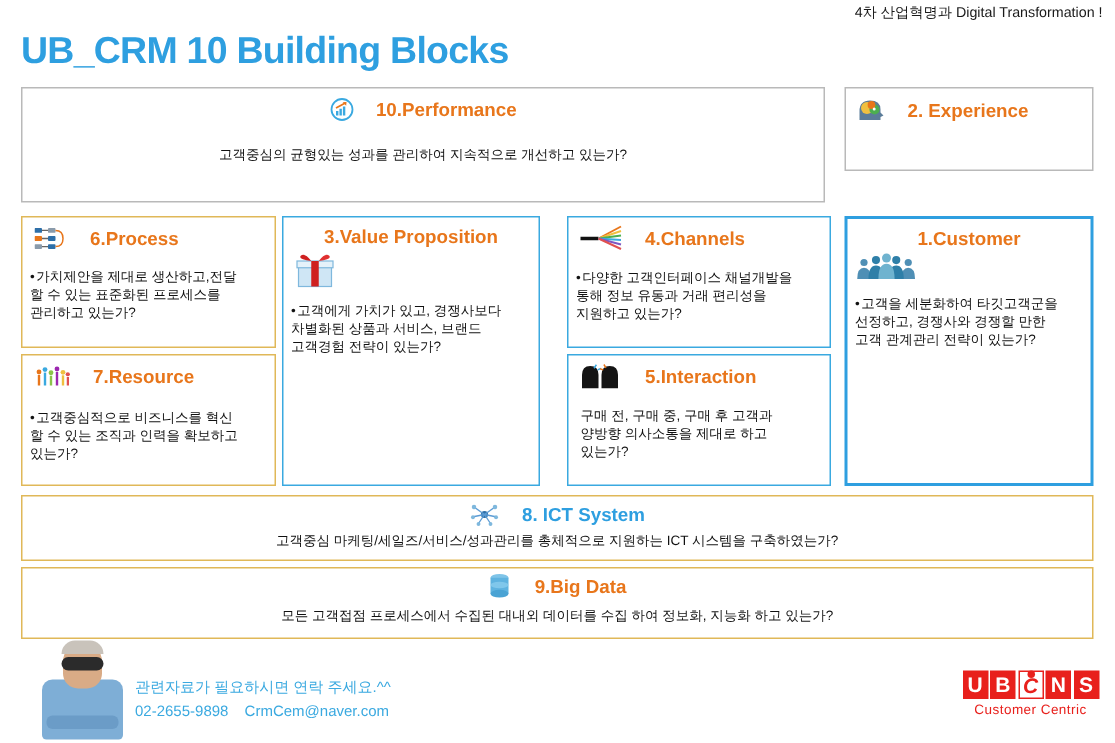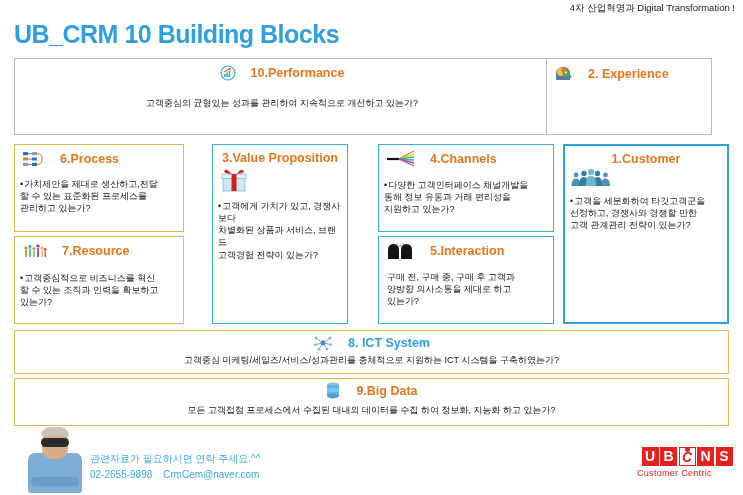--- a/index.html
+++ b/index.html
@@ -46,33 +46,33 @@
     content: "\2022"; font-size: 9px; margin-right: 1px;
   }
 
   .ic { display: inline-block; flex: 0 0 auto; line-height: 0; }
 
   
   #b-performance { left: 14px;  top: 58px;  width: 536px; height: 77px; }
   #b-performance .hdr { margin-top: 6px; }
   #b-performance .body-txt { margin-top: 16px; }
 
-  #b-experience  { left: 546px; top: 58px;  width: 166px; height: 77px; }
+  #b-experience  { left: 563px; top: 58px;  width: 166px; height: 56px; }
   #b-experience .hdr { margin: 6px 0 0 6px; }
   #b-experience .body-txt { margin: 14px 6px 0 5px; }
 
   #b-process   { left: 14px;  top: 144px; width: 170px; height: 88px; }
   #b-process .hdr { margin: 6px 0 0 8px; }
   #b-process .body-txt { margin: 11px 5px 0 5px; }
 
   #b-resource  { left: 14px;  top: 236px; width: 170px; height: 88px; }
   #b-resource .hdr { margin: 6px 0 0 8px; align-items: center; }
   #b-resource .body-txt { margin: 13px 5px 0 5px; }
 
-  #b-value     { left: 212px; top: 144px; width: 136px; height: 180px; }
+  #b-value     { left: 188px; top: 144px; width: 172px; height: 180px; }
   #b-value .hdr { margin-top: 6px; }
   #b-value .vp-icon { margin: 1px 0 0 7px; }
   #b-value .body-txt { margin: 4px 5px 0 5px; }
 
   #b-channels  { left: 378px; top: 144px; width: 176px; height: 88px; }
   #b-channels .hdr { margin: 5px 0 0 6px; }
   #b-channels .body-txt { margin: 11px 5px 0 5px; }
 
   #b-interaction { left: 378px; top: 236px; width: 176px; height: 88px; }
   #b-interaction .hdr { margin: 5px 0 0 8px; }
@@ -137,21 +137,21 @@
     font-size: 14px; font-weight: bold; line-height: 19px;
     text-align: center; position: relative;
   }
   .logo-row span.c-cell { color: #e8201c; background: #fff;
     border: 1.5px solid #e8201c; }
   .logo-dot {
     position: absolute; left: 5px; top: -1px;
     width: 5px; height: 5px; border-radius: 50%; background: #e8201c;
   }
   .logo-tag {
-    text-align: left; color: #e8201c; font-size: 9px;
+    text-align: center; color: #e8201c; font-size: 9px;
     margin-top: 2px; letter-spacing: 0.3px;
   }
 </style>
 </head>
 <body>
 
 <div class="page">
 
   <div class="tagline">4차 산업혁명과 Digital Transformation !</div>
   <div class="main-title">UB_CRM 10 Building Blocks</div>

